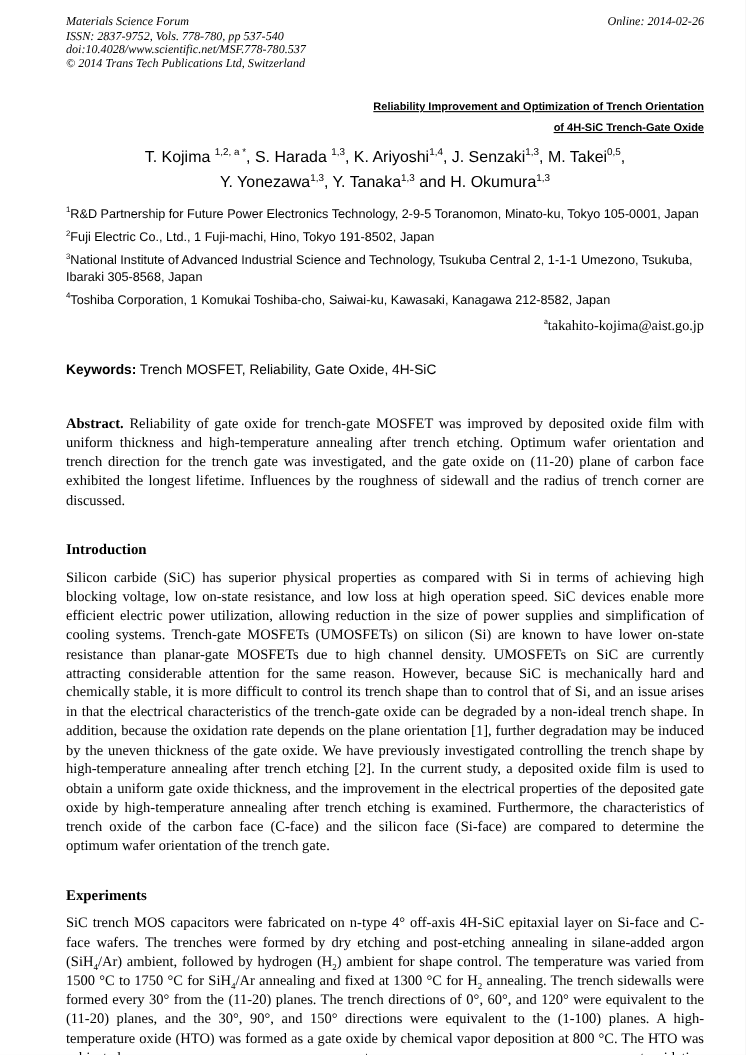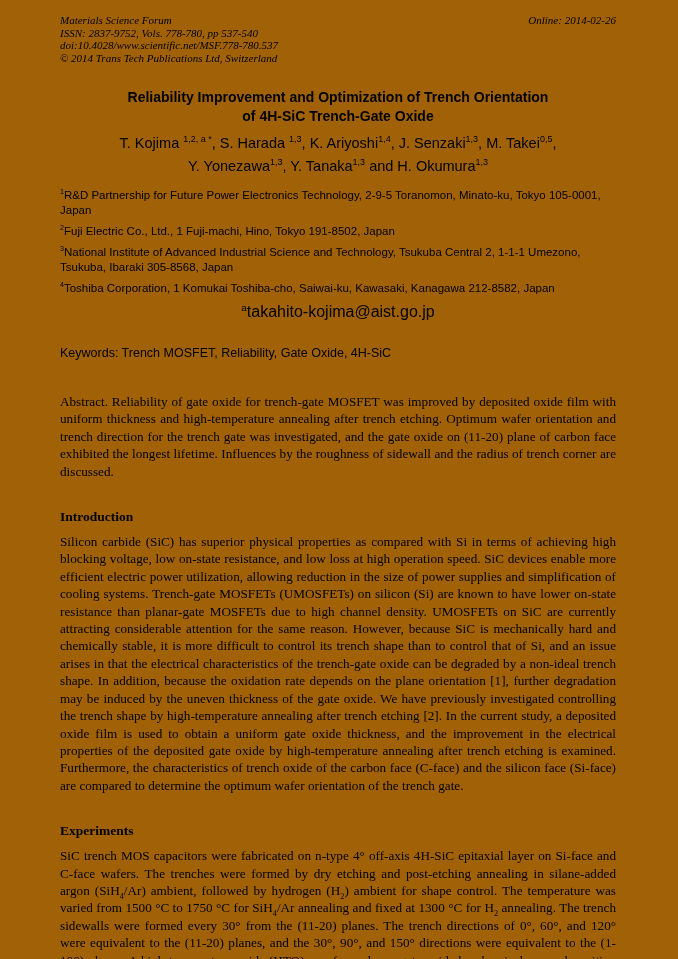--- a/index.html
+++ b/index.html
@@ -1,45 +1,46 @@
 <!DOCTYPE html>
 <html><head>
 <meta charset="utf-8">
 <style>
   * { margin: 0; padding: 0; box-sizing: border-box; }
   html, body { background: #e8e8e8; }
   .page {
     width: 678px;
     height: 959px;
-    background: #a16207;
+    background: #ffffff;
     color: #000;
     margin: 0 auto;
-    padding: 14px 62px 0 60px;
+    padding: 14px 38px 0 60px;
     overflow: hidden;
     position: relative;
   }
   
   .jheader {
     display: flex;
     justify-content: space-between;
     align-items: flex-start;
     font-family: "Liberation Serif", serif;
     font-style: italic;
     font-size: 11px;
     line-height: 12.5px;
   }
   .jheader .right { white-space: nowrap; }
   
   .title {
     margin-top: 24px;
-    text-align: center;
+    text-align: right;
     font-family: "Liberation Sans", sans-serif;
     font-weight: bold;
-    font-size: 14px;
+    font-size: 10px;
     line-height: 19px;
+    text-decoration: underline;
   }
   
   .authors {
     margin-top: 6px;
     text-align: center;
     font-family: "Liberation Sans", sans-serif;
     font-size: 14.5px;
     line-height: 23px;
   }
   .authors sup, .affil sup, .email sup {
@@ -50,23 +51,23 @@
   .affils {
     margin-top: 10px;
     text-align: left;
     font-family: "Liberation Sans", sans-serif;
     font-size: 11.5px;
     line-height: 15px;
   }
   .affil { margin-top: 6px; }
   .email {
     margin-top: 7px;
-    text-align: center;
-    font-family: Liberation Sans, sans-serif;
-    font-size: 16px;
+    text-align: right;
+    font-family: Liberation Serif, serif;
+    font-size: 13px;
   }
   
   .keywords {
     margin-top: 24px;
     font-family: "Liberation Sans", sans-serif;
     font-size: 12.5px;
     line-height: 16px;
   }
   
   .body-par {
@@ -78,21 +79,21 @@
   .abstract { margin-top: 32px; }
   .sec-heading {
     margin-top: 29px;
     font-family: "Liberation Serif", serif;
     font-weight: bold;
     font-size: 13.5px;
   }
   .sec-par { margin-top: 8px; }
   .sec-par.cutoff { text-align-last: justify; }
   sub { font-size: 0.62em; line-height: 0; }
-  b { font-weight: normal; }
+  b { font-weight: bold; }
 </style>
 </head>
 <body>
 
 <div class="page">
 
   <div class="jheader">
     <div class="left">
       <div>Materials Science Forum</div>
       <div>ISSN: 2837-9752, Vols. 778-780, pp 537-540</div>

